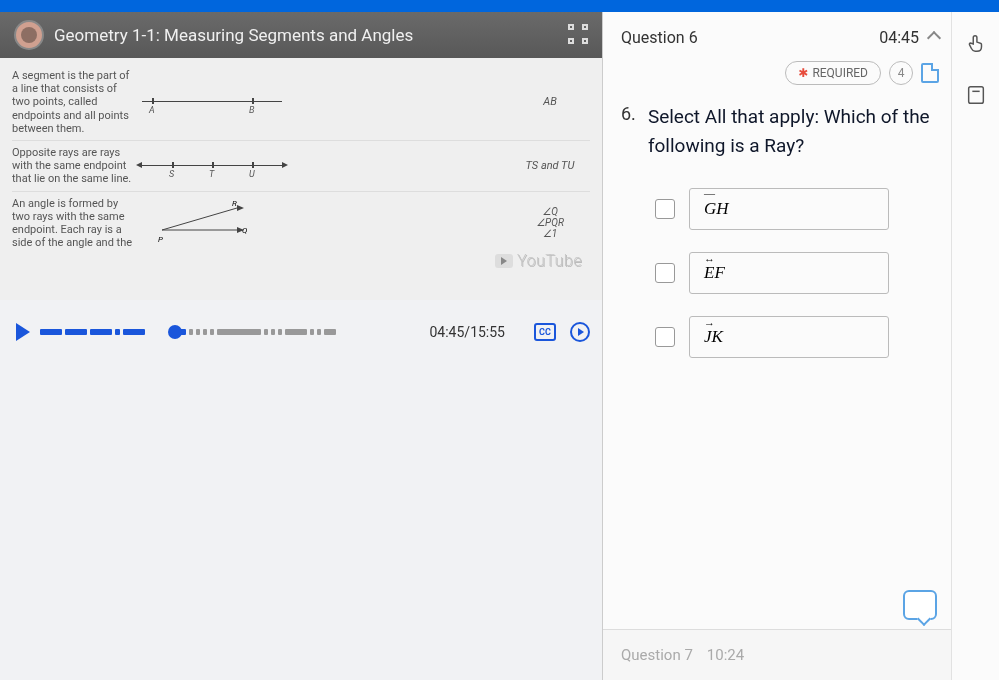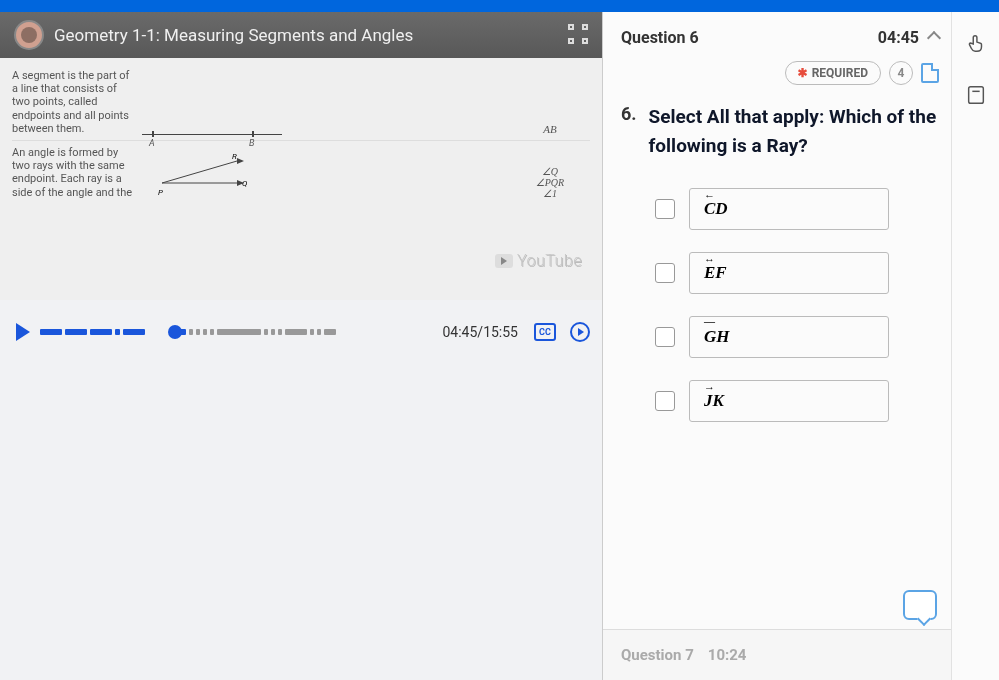--- a/index.html
+++ b/index.html
@@ -1,59 +1,59 @@
 <!DOCTYPE html>
 <html><head>
 <meta charset="utf-8">
 <style>
 * { box-sizing: border-box; margin: 0; padding: 0; }
 body { font-family: -apple-system, BlinkMacSystemFont, "Segoe UI", Roboto, sans-serif; background: #d8dde2; width: 999px; height: 680px; overflow: hidden; }
 .topbar { height: 12px; background: #0066dd; }
 .main-layout { display: flex; height: 668px; }
 .left-pane { width: 602px; background: #f1f2f4; display: flex; flex-direction: column; }
-.right-pane { flex: 1; background: #fbfbfb; border-left: 1px solid #ccc; display:flex;font-weight:bold; }
+.right-pane { flex: 1; background: #fbfbfb; border-left: 1px solid #ccc; display:flex; }
 .sidebar-tools { width: 48px; background:#fbfbfb; border-left:1px solid #e2e2e2; padding-top:20px; display:flex; flex-direction:column; align-items:center; gap:30px; }
 
 .video-box { background: #e9e9e9; height: 278px; position: relative; border-bottom: 2px solid #d0d0d0; }
 .video-header { height: 46px; background: linear-gradient(#6a6a6a,#585858); display:flex; align-items:center; padding:0 14px; color:#f0f0f0; font-size:17px; position:relative; }
 .avatar { width:30px; height:30px; border-radius:50%; background:#d0a090; margin-right:10px; border:2px solid #888; position:relative; overflow:hidden; }
 .avatar::after{content:"";position:absolute;left:5px;top:5px;width:16px;height:16px;border-radius:50%;background:#8d6e63;}
 .fullscreen-icon { position:absolute; right:14px; top:12px; width:20px; height:20px; }
 .fullscreen-icon .c { position:absolute; width:6px; height:6px; border:2px solid #ddd; }
 .fs-tl{top:0;left:0;border-right:none;border-bottom:none;}
 .fs-tr{top:0;right:0;border-left:none;border-bottom:none;}
 .fs-bl{bottom:0;left:0;border-right:none;border-top:none;}
 .fs-br{bottom:0;right:0;border-left:none;border-top:none;}
 
 .video-content { padding: 6px 12px; background:#efefef; font-size:11px; color:#555; height:242px; }
-.row { display:flex; padding:5px 0; border-bottom:1px solid #ddd; align-items:flex-end; }
+.row { display:flex; padding:5px 0; border-bottom:1px solid #ddd; align-items:center; }
 .row:last-child{border-bottom:none;}
 .def { width:130px; line-height:1.2; padding-right:6px;}
 .fig { flex:1; display:flex; align-items:center; }
-.lbl { width:80px; font-style:italic; text-align:center; font-size:11px;font-family:Liberation Serif, serif; }
+.lbl { width:80px; font-style:italic; text-align:center; font-size:11px; }
 .seg-line { height:1px; background:#444; width:140px; position:relative; }
 .pt { position:absolute; width:2px; height:6px; background:#444; top:-3px; }
 .ptlab { position:absolute; top:4px; font-size:9px; font-style:italic; }
 .arrow-r { position:absolute; right:-6px; top:-3px; border-left:6px solid #444; border-top:3px solid transparent; border-bottom:3px solid transparent; }
 .arrow-l { position:absolute; left:-6px; top:-3px; border-right:6px solid #444; border-top:3px solid transparent; border-bottom:3px solid transparent; }
 
 .more-videos { position:absolute; bottom:12px; left:8px; background:#3a3a3a; color:#fff; padding:8px 14px; font-size:13px; border-radius:2px; display:flex; align-items:center; gap:6px; }
 .more-videos::before { content:""; width:14px; height:14px; border:2px solid #999; border-radius:50%; display:inline-block; }
 .youtube-logo { position:absolute; right:20px; bottom:18px; color:#c7c7c7; font-size:16px; font-weight:300; letter-spacing:0.5px; display:flex; align-items:center; gap:4px; text-shadow:1px 1px 0 #bbb;}
 .youtube-logo .ytplay { width:18px; height:14px; background:#ddd; border-radius:3px; position:relative; }
 .youtube-logo .ytplay::after{content:"";position:absolute;left:6px;top:3px;border-left:6px solid #888;border-top:4px solid transparent;border-bottom:4px solid transparent;}
 
 .controls { height:48px; display:flex; align-items:center; padding:0 12px 0 16px; gap:10px; margin-top:18px; }
 .play-btn { width:0; height:0; border-left:14px solid #1a56db; border-top:9px solid transparent; border-bottom:9px solid transparent; cursor:pointer; }
 .progress-bar { flex:1; height:6px; display:flex; align-items:center; gap:3px; position:relative; }
 .chunk { height:6px; background:#1a56db; border-radius:1px;}
 .chunk.gray { background:#999; }
 .phead { position:absolute; width:14px; height:14px; background:#1a56db; border-radius:50%; top:-4px; }
 .time-label { font-size:14px; color:#333; margin-left:8px; }
-.cc-icon { width:22px; height:18px; border:2px solid #1a56db; border-radius:3px; font-size:9px; color:#1a56db; display:flex; align-items:center; justify-content:center; font-weight:bold; margin-left:6px; }
+.cc-icon { width:22px; height:18px; border:2px solid #1a56db; border-radius:3px; font-size:9px; color:#1a56db; display:flex; align-items:center; justify-content:center; font-weight:bold; margin-left:19px; }
 .skip-icon { width:20px; height:20px; border:2px solid #1a56db; border-radius:50%; position:relative; margin-left:4px;}
 .skip-icon::after{content:"";position:absolute;left:6px;top:4px;border-left:6px solid #1a56db;border-top:4px solid transparent;border-bottom:4px solid transparent;}
 
 
 .q-content { flex:1; padding:16px 12px 0 18px; position:relative;}
 .q-header { display:flex; align-items:center; justify-content:space-between; padding-bottom:10px; }
 .q-header .title { font-size:16px; color:#333; }
 .q-header .time { font-size:16px; color:#333; display:flex; align-items:center; gap:10px;}
 .chev-up { width:10px; height:10px; border-left:2px solid #888; border-top:2px solid #888; transform:rotate(45deg); }
 .req-row { display:flex; align-items:center; justify-content:flex-end; gap:8px; margin:4px 0 18px 0;}
@@ -107,20 +107,36 @@
           <div class="def">A segment is the part of a line that consists of two points, called endpoints and all points between them.</div>
           <div class="fig">
             <div class="seg-line">
               <div class="pt" style="left:10px"></div>
                 <div class="ptlab" style="left:7px">A</div>
               <div class="pt" style="left:110px"></div>
                 <div class="ptlab" style="left:107px">B</div>
             </div>
           </div>
           <div class="lbl">AB</div>
+        </div>
+        <div class="row">
+          <div class="def">Opposite rays are rays with the same endpoint that lie on the same line.</div>
+          <div class="fig">
+            <div class="seg-line">
+              <div class="arrow-l"></div>
+              <div class="pt" style="left:30px"></div>
+                <div class="ptlab" style="left:27px">S</div>
+              <div class="pt" style="left:70px"></div>
+                <div class="ptlab" style="left:67px">T</div>
+              <div class="pt" style="left:110px"></div>
+                <div class="ptlab" style="left:107px">U</div>
+              <div class="arrow-r"></div>
+            </div>
+          </div>
+          <div class="lbl">TS and TU</div>
         </div>
         <div class="row">
           <div class="def">An angle is formed by two rays with the same endpoint. Each ray is a side of the angle and the</div>
           <div class="fig">
             <svg width="120" height="46">
               <line x1="20" y1="30" x2="95" y2="8" stroke="#444"></line>
               <line x1="20" y1="30" x2="95" y2="30" stroke="#444"></line>
               <polygon points="95,5 102,8 95,11" fill="#444"></polygon>
               <polygon points="95,27 102,30 95,33" fill="#444"></polygon>
               <text x="90" y="6" font-size="8" font-style="italic">R</text>
@@ -187,29 +203,25 @@
         <div class="pts-badge">4</div>
         <div class="doc-icon"></div>
       </div>
       <div class="q-body">
         <div class="q-num">6.</div>
         <div class="q-text">Select All that apply: Which of the following is a Ray?</div>
       </div>
       <div class="options">
         <div class="opt">
           <div class="checkbox"></div>
-          <div class="opt-box"><span class="over-left-arrow">CD</span></div>
+          <div class="opt-box"><span class="over-bar">GH</span></div>
         </div>
         <div class="opt">
           <div class="checkbox"></div>
           <div class="opt-box"><span class="over-both-arrow">EF</span></div>
-        </div>
-        <div class="opt">
-          <div class="checkbox"></div>
-          <div class="opt-box"><span class="over-bar">GH</span></div>
         </div>
         <div class="opt">
           <div class="checkbox"></div>
           <div class="opt-box"><span class="over-right-arrow">JK</span></div>
         </div>
       </div>
       <div class="chat-btn"></div>
       <div class="next-q">
         <span>Question 7</span><span class="t">10:24</span>
       </div>

